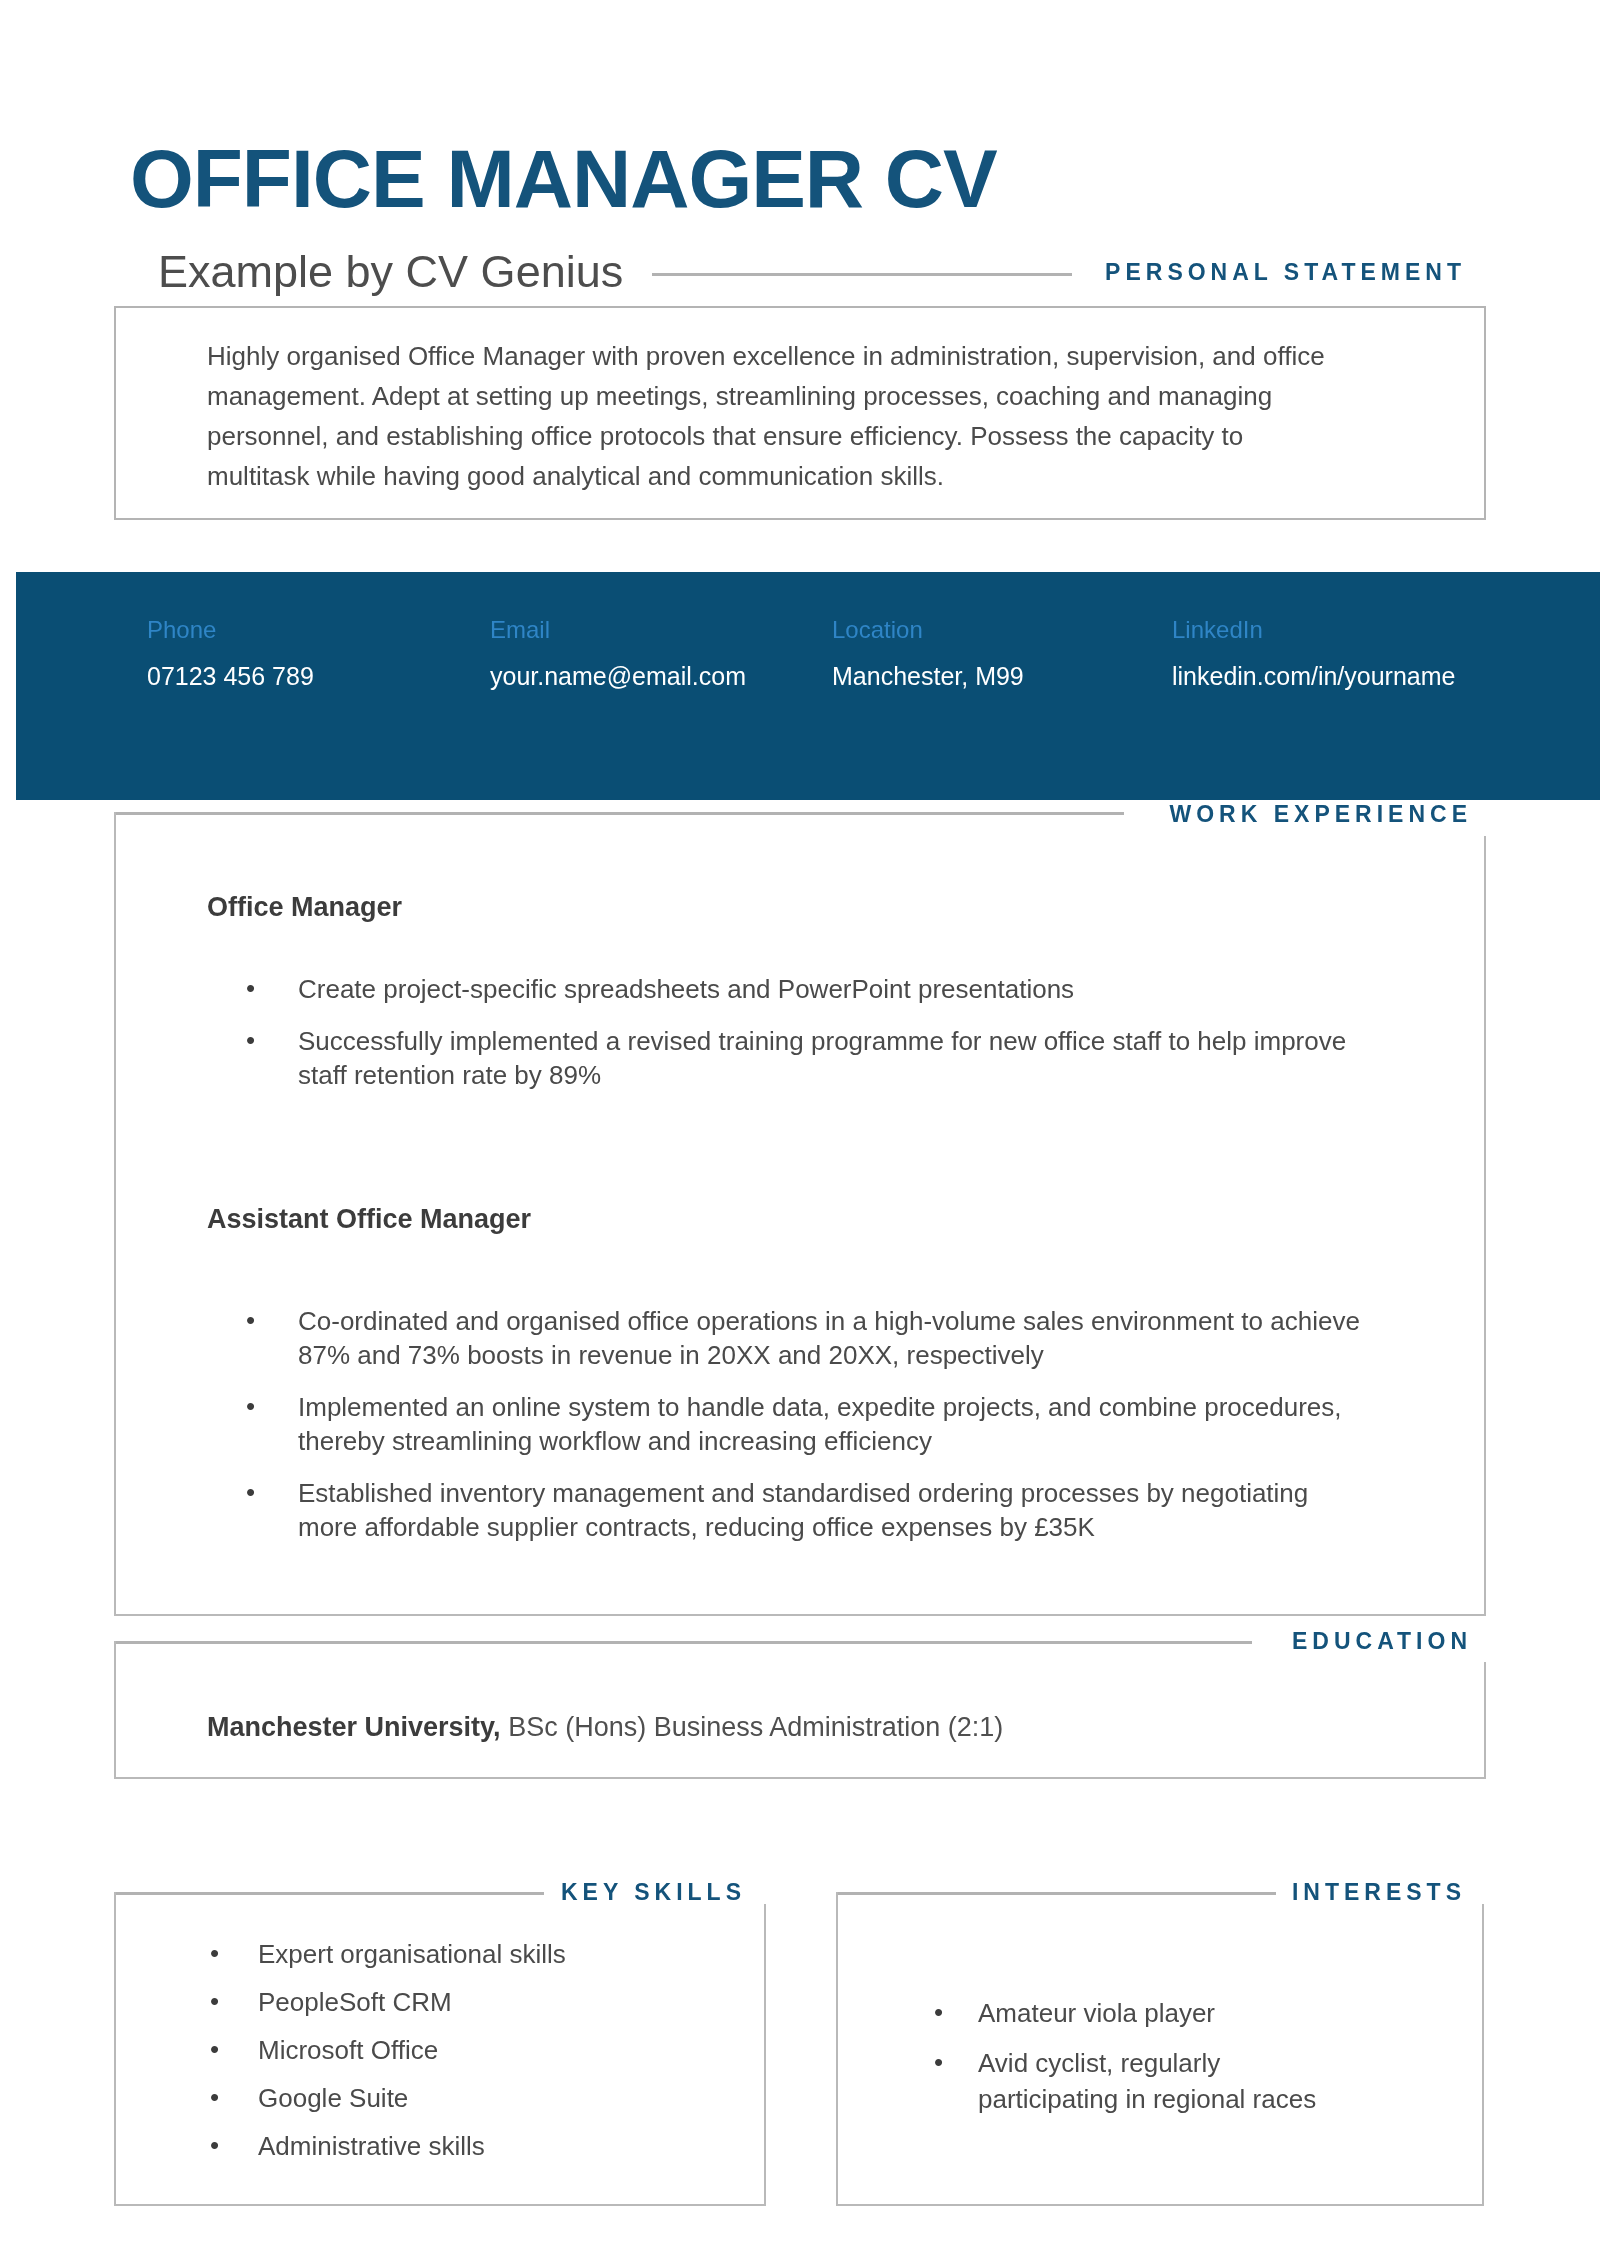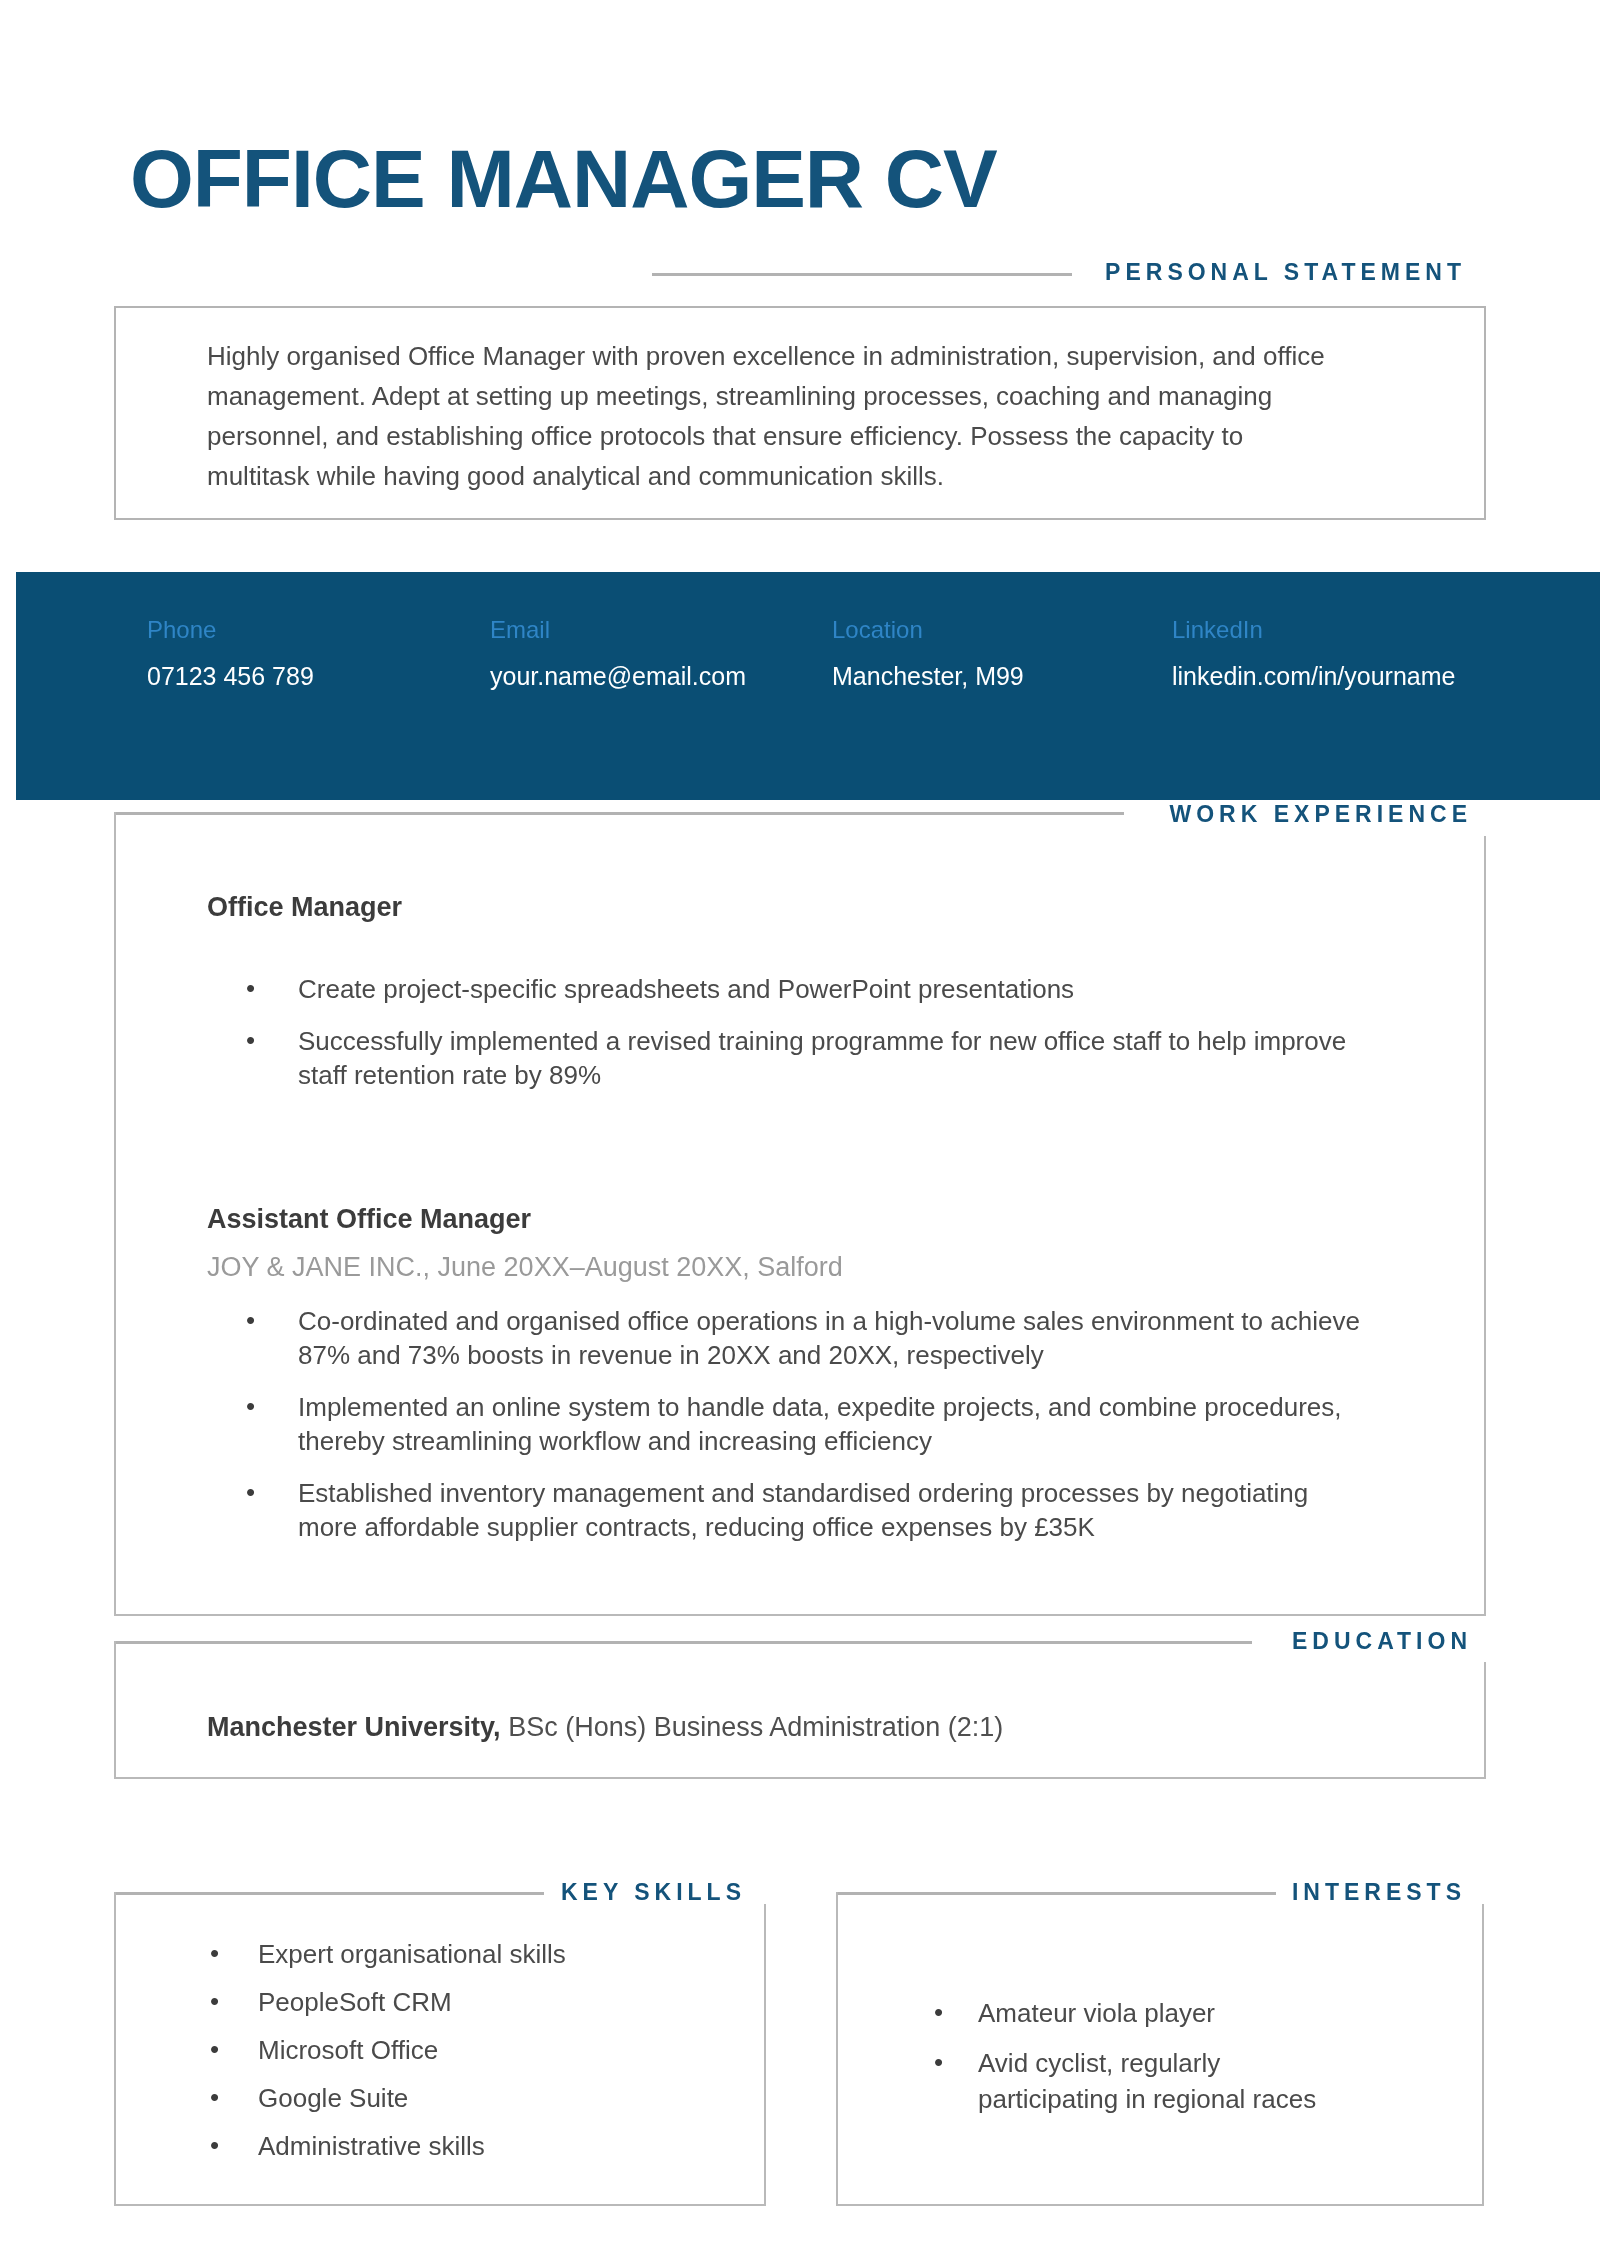--- a/index.html
+++ b/index.html
@@ -61,20 +61,21 @@
 
   .interests-list { left:934px; top:1951px; line-height:36px; }
   .interests-list li { padding-left:44px; margin-bottom:14px; max-width:380px; }
 </style>
 </head>
 <body>
 
 <div class="page">
 
   <div class="cv-title">OFFICE MANAGER CV</div>
+  <div class="cv-subtitle">Example by CV Genius</div>
 
   <div class="hline" style="left:652px; top:229px; width:420px;"></div>
   <div class="section-heading" style="left:1066px; top:215px; width:400px;">PERSONAL STATEMENT</div>
 
   <div class="ps-box"></div>
   <div class="ps-text">Highly organised Office Manager with proven excellence in administration, supervision, and office management. Adept at setting up meetings, streamlining processes, coaching and managing personnel, and establishing office protocols that ensure efficiency. Possess the capacity to multitask while having good analytical and communication skills.</div>
 
   <div class="contact-band">
     <div class="contact-col" style="left:131px;">
       <div class="contact-label">Phone</div>
@@ -100,21 +101,20 @@
   <div class="vline" style="left:1484px; top:792px; height:780px;"></div>
   <div class="bline" style="left:114px; top:1570px; width:1372px;"></div>
 
   <div class="job-title" style="top:848px;">Office Manager</div>
   <ul class="bullets" style="left:246px; top:928px;">
     <li>Create project-specific spreadsheets and PowerPoint presentations</li>
     <li>Successfully implemented a revised training programme for new office staff to help improve staff retention rate by 89%</li>
   </ul>
 
   <div class="job-title" style="top:1160px;">Assistant Office Manager</div>
-  <div class="job-meta" style="top:1208px;">JOY &amp; JANE INC., June 20XX–August 20XX, Salford</div>
   <ul class="bullets" style="left:246px; top:1260px;">
     <li>Co-ordinated and organised office operations in a high-volume sales environment to achieve 87% and 73% boosts in revenue in 20XX and 20XX, respectively</li>
     <li>Implemented an online system to handle data, expedite projects, and combine procedures, thereby streamlining workflow and increasing efficiency</li>
     <li>Established inventory management and standardised ordering processes by negotiating more affordable supplier contracts, reducing office expenses by £35K</li>
   </ul>
 
   <div class="section-heading" style="left:1100px; top:1584px; width:372px;">EDUCATION</div>
   <div class="hline" style="left:114px; top:1597px; width:1138px;"></div>
   <div class="vline" style="left:114px; top:1597px; height:138px;"></div>
   <div class="vline" style="left:1484px; top:1618px; height:117px;"></div>

